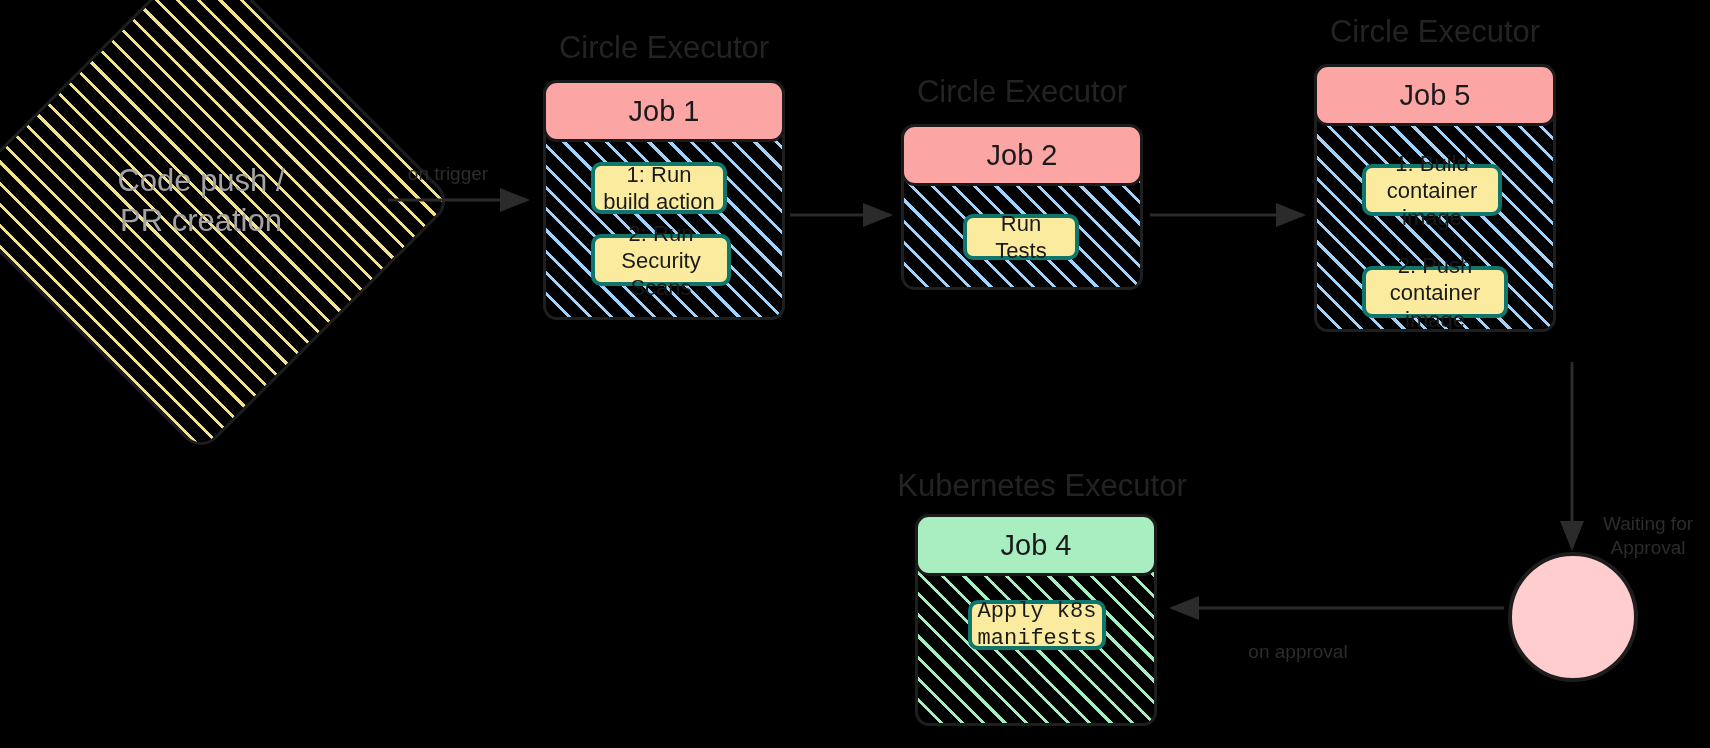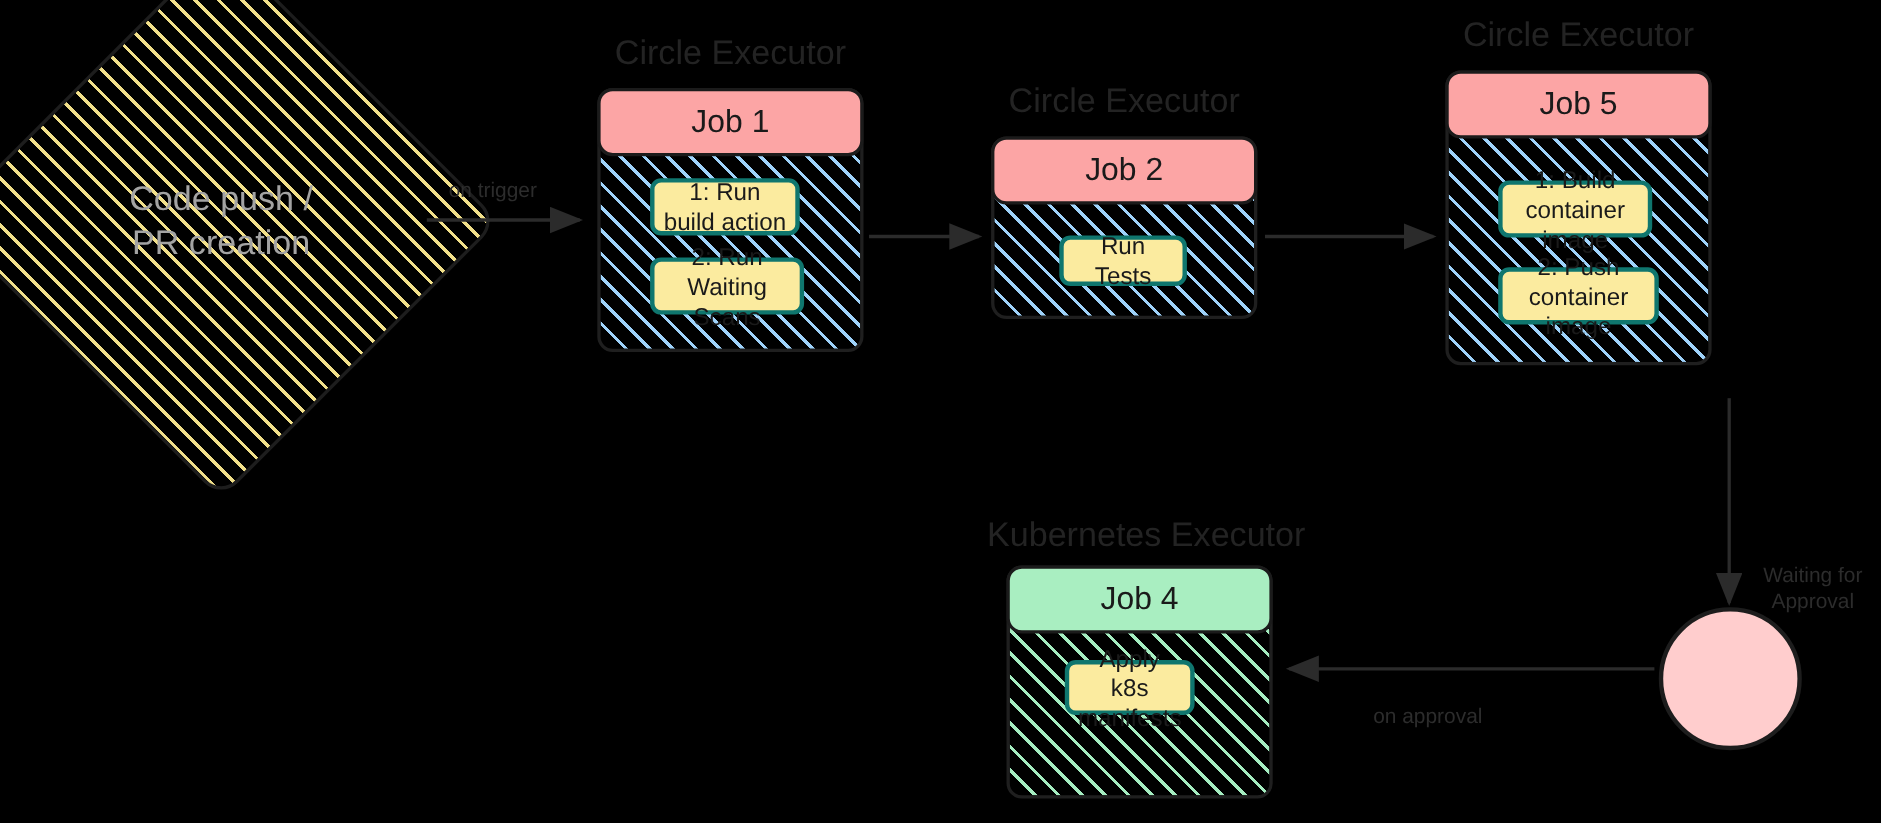--- a/index.html
+++ b/index.html
@@ -174,40 +174,40 @@
     <div class="diamond"></div>
     <div class="diamond-text">Code push /
 PR creation</div>
   </div>
 
   <div class="cluster-label" style="left:543px; top:30px; width:242px;">Circle Executor</div>
   <div class="cluster blue" style="left:543px; top:80px; width:242px; height:240px;"></div>
   <div class="job-header blue" style="left:543px; top:80px; width:242px; height:62px;">Job 1</div>
   <div class="step" style="left:591px; top:162px; width:136px; height:52px;">1: Run build
 action</div>
-  <div class="step" style="left:591px; top:234px; width:140px; height:52px;">2: Run Waiting
+  <div class="step" style="left:591px; top:234px; width:140px; height:52px;">2: Run Security
 Scans</div>
 
   <div class="cluster-label" style="left:901px; top:74px; width:242px;">Circle Executor</div>
   <div class="cluster blue" style="left:901px; top:124px; width:242px; height:166px;"></div>
   <div class="job-header blue" style="left:901px; top:124px; width:242px; height:62px;">Job 2</div>
   <div class="step" style="left:963px; top:214px; width:116px; height:46px;">Run Tests</div>
 
   <div class="cluster-label" style="left:1314px; top:14px; width:242px;">Circle Executor</div>
   <div class="cluster blue" style="left:1314px; top:64px; width:242px; height:268px;"></div>
   <div class="job-header blue" style="left:1314px; top:64px; width:242px; height:62px;">Job 5</div>
   <div class="step" style="left:1362px; top:164px; width:140px; height:52px;">1: Build
 container image</div>
-  <div class="step" style="left:1362px; top:243px; width:146px; height:52px;">2: Push
+  <div class="step" style="left:1362px; top:266px; width:146px; height:52px;">2: Push
 container image</div>
 
   <div class="cluster-label" style="left:886px; top:468px; width:312px;">Kubernetes Executor</div>
   <div class="cluster green" style="left:915px; top:514px; width:242px; height:212px;"></div>
   <div class="job-header green" style="left:915px; top:514px; width:242px; height:62px;">Job 4</div>
-  <div class="step" style="left:968px; top:600px; width:118px; height:50px;">Apply k8s
+  <div class="step" style="left:968px; top:600px; width:138px; height:50px;font-family:Liberation Mono, monospace;">Apply k8s
 manifests</div>
 
   <div class="approval-circle" style="left:1508px; top:552px; width:130px; height:130px;"></div>
 
   <div class="edge-label" style="left:398px; top:162px; width:100px;">on trigger</div>
   <div class="edge-label" style="left:1588px; top:512px; width:120px; text-align:center;">Waiting for
 Approval</div>
   <div class="edge-label" style="left:1238px; top:640px; width:120px;">on approval</div>
 
 </div>

